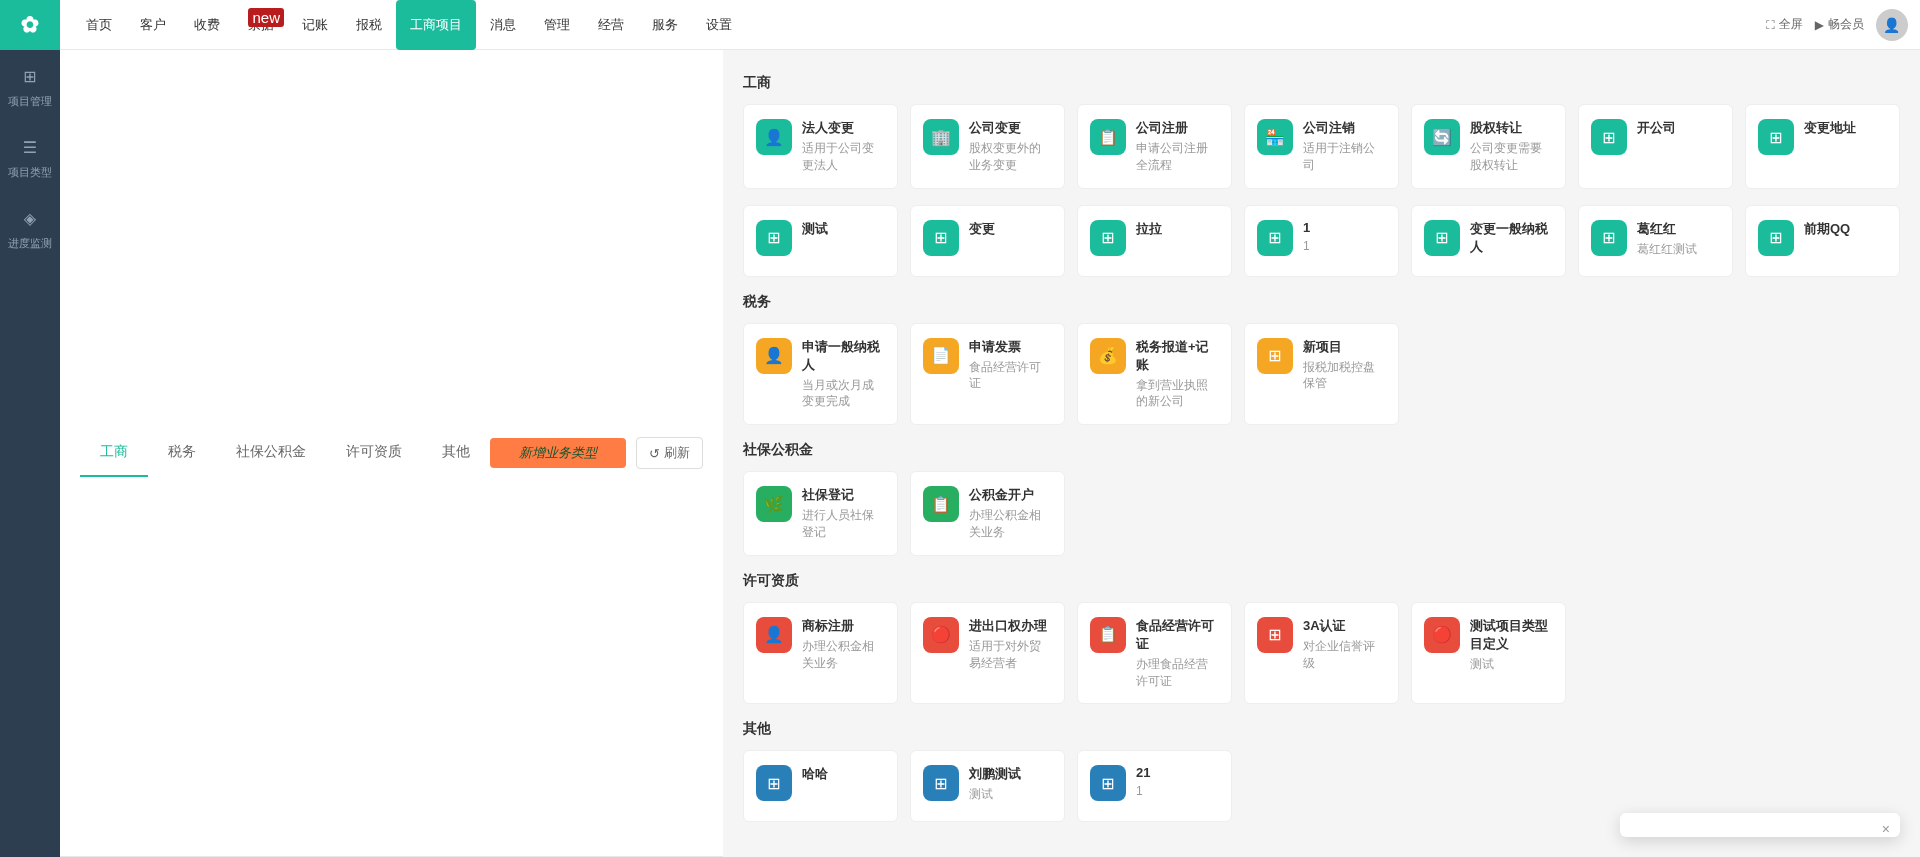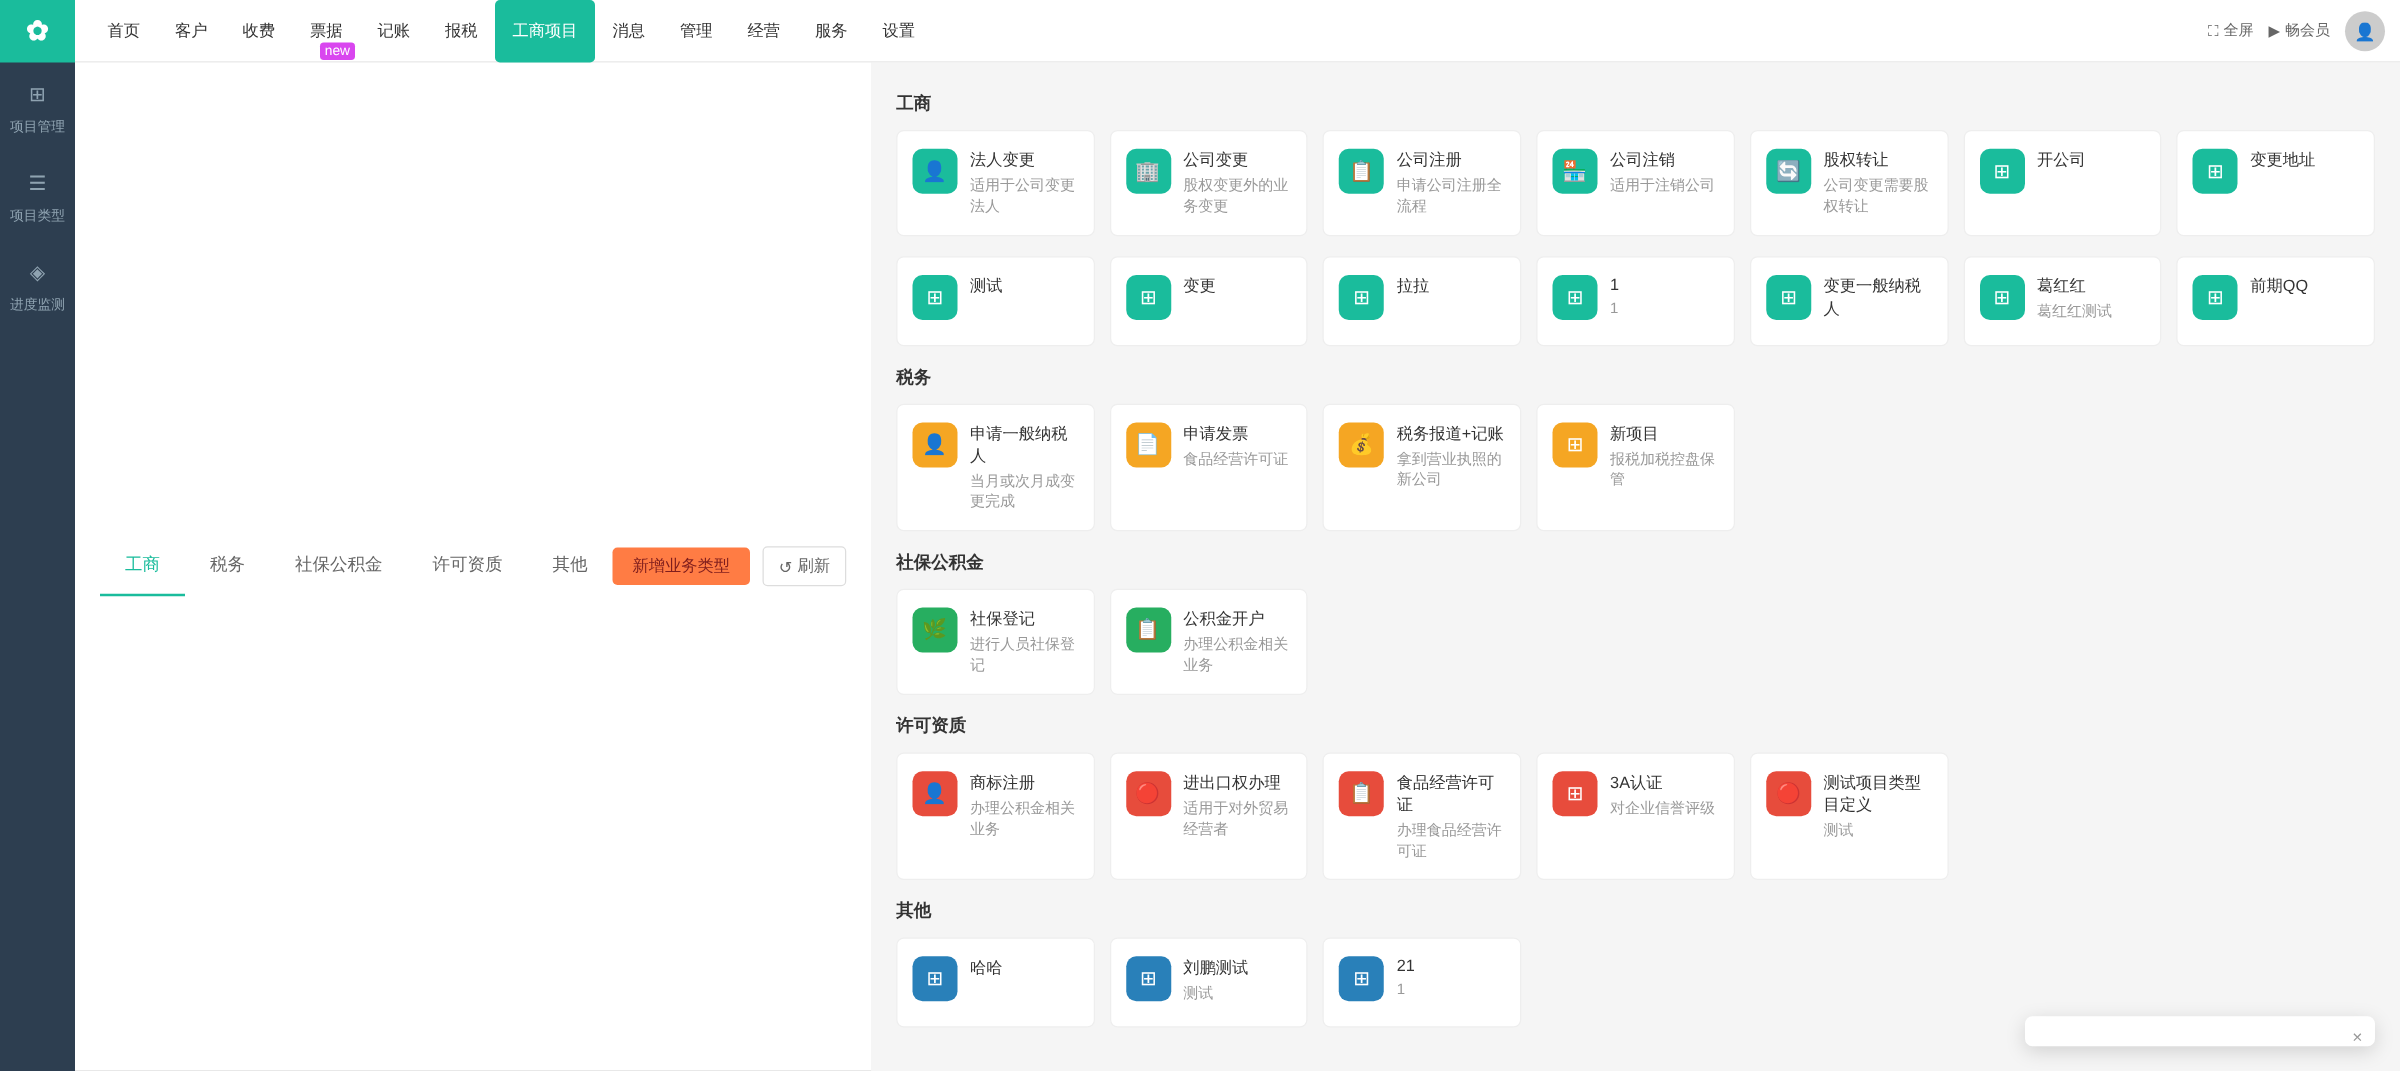--- a/index.html
+++ b/index.html
@@ -81,26 +81,25 @@
     .nav-item.active {
       background: #1abc9c;
       color: white;
       border-radius: 4px;
       text-align: right;
     }
     .nav-badge {
       position: absolute;
       top: 8px;
       right: 4px;
-      background: #d946ef;
+      background: #b91c1c;
       color: white;
-      font-size: 11px;
+      font-size: 15px;
       padding: 1px 4px;
       border-radius: 3px;
-      margin-top: 26px;
     }
     .topnav-right {
       display: flex;
       align-items: center;
       gap: 12px;
       color: #666;
       font-size: 12px;
     }
     .topnav-right .btn-fullscreen, .topnav-right .btn-member {
       display: flex;
@@ -155,26 +154,27 @@
       color: #1abc9c;
       border-bottom: 2px solid #1abc9c;
     }
     .header-actions {
       display: flex;
       align-items: center;
       gap: 10px;
     }
     .btn-new-type {
       background: #ff7c44;
-      color: #7f1d1d;
+      color: #14532d;
       border: none;
-      padding: 6px 16px;
+      padding: 6px 29px;
       border-radius: 4px;
       cursor: pointer;
       font-size: 13px;
+      font-style: italic;
     }
     .btn-refresh {
       background: white;
       color: #666;
       border: 1px solid #ddd;
       padding: 6px 12px;
       border-radius: 4px;
       cursor: pointer;
       font-size: 13px;
       display: flex;
@@ -218,21 +218,21 @@
       height: 36px;
       border-radius: 8px;
       display: flex;
       align-items: center;
       justify-content: center;
       color: white;
       font-size: 16px;
       flex-shrink: 0;
     }
     .card-text { flex: 1; }
-    .card-title { font-size: 13px; font-weight: 400; color: #333; margin-bottom: 3px; }
+    .card-title { font-size: 13px; font-weight: 700; color: #333; margin-bottom: 3px; }
     .card-desc { font-size: 12px; color: #999; line-height: 1.4; }
 
     
     .color-teal { background: #1abc9c; }
     .color-orange { background: #f5a623; }
     .color-red { background: #e74c3c; }
     .color-green { background: #27ae60; }
     .color-blue2 { background: #2980b9; }
 
     

